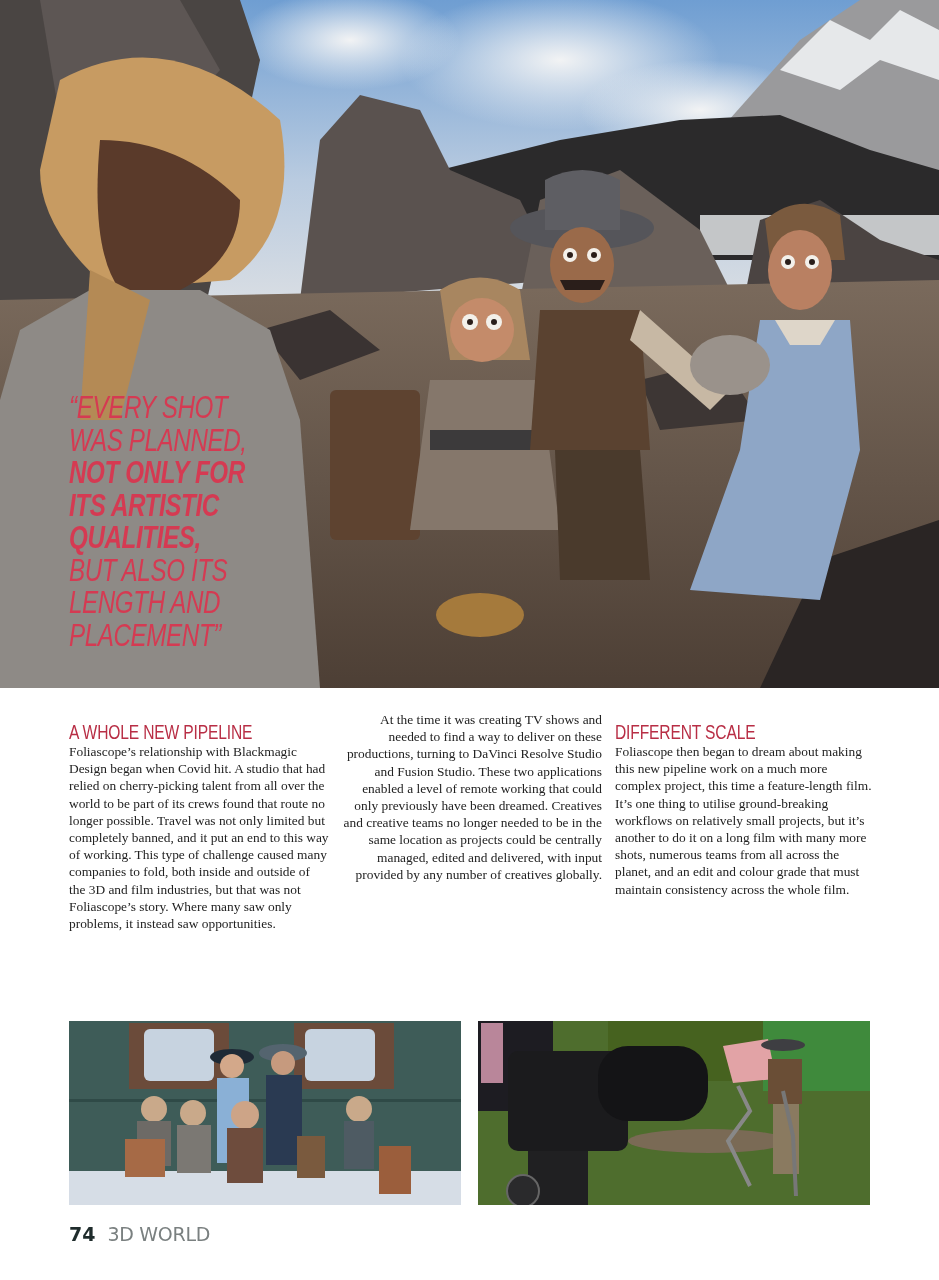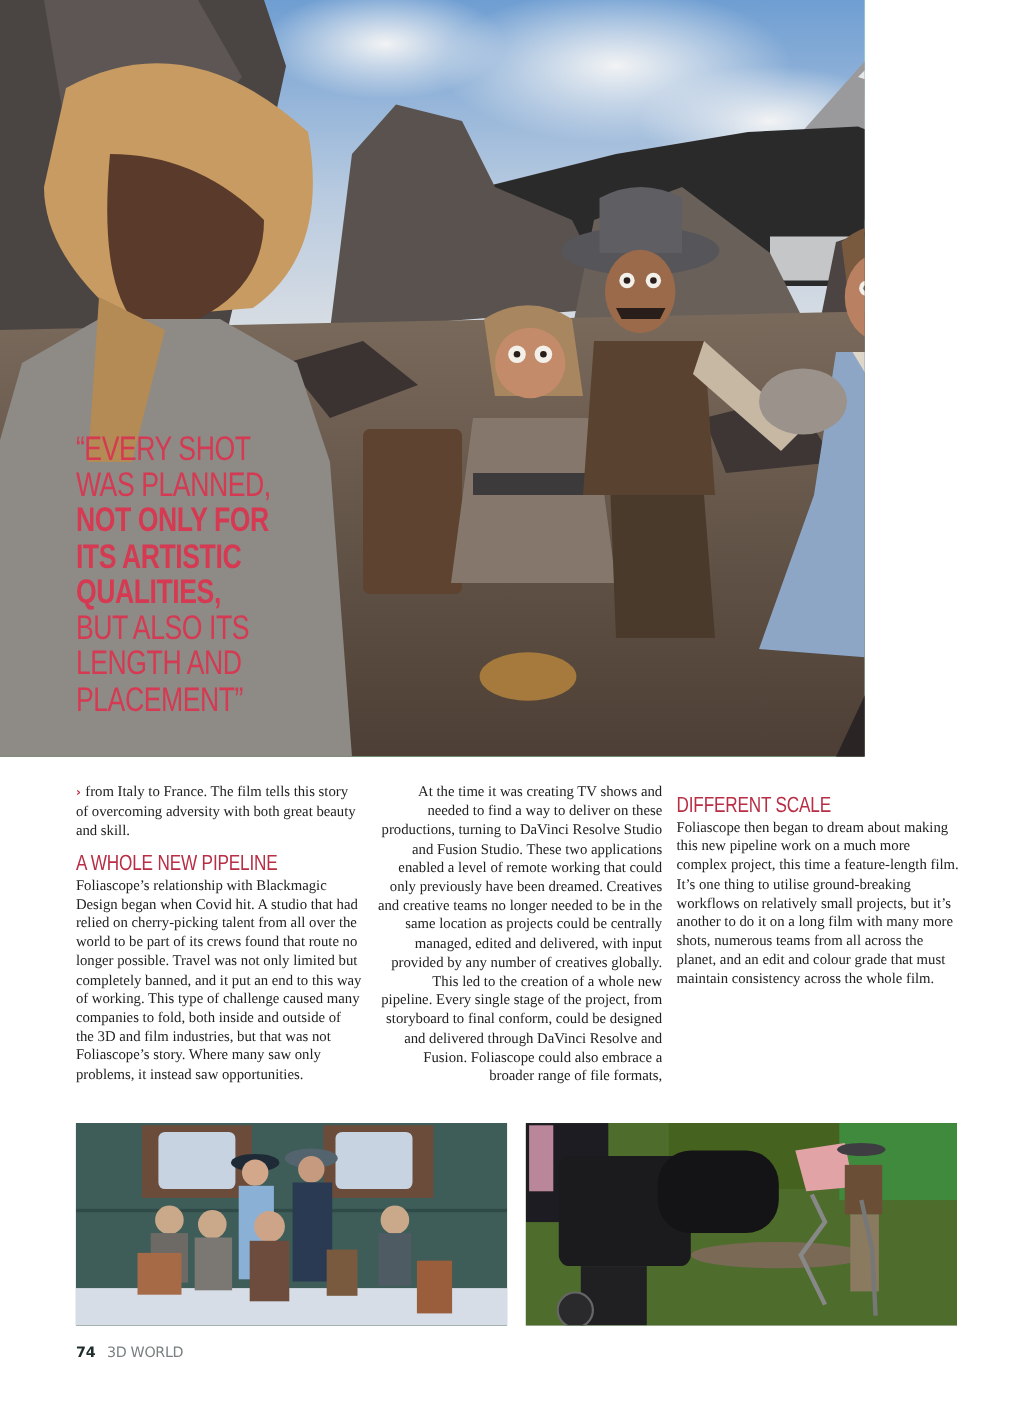--- a/index.html
+++ b/index.html
@@ -2,22 +2,23 @@
 <html><head>
 <meta charset="utf-8">
 <style>
   html, body { margin: 0; padding: 0; }
   body {
     width: 939px; height: 1280px; background: #ffffff; position: relative; overflow: hidden;
     font-family: "DejaVu Serif", "Liberation Serif", serif;
   }
   
   .hero {
-    position: absolute; left: 0; top: 0; width: 786px; height: 688px; overflow: hidden;
-    background: #86efac;
+    position: absolute; left: 0; top: 0; width: 939px; height: 688px; overflow: hidden;
+    background: #bef264;
+    font-style: italic;
   }
   .hero svg { position: absolute; left: 0; top: 0; }
   .pull-quote {
     position: absolute; left: 69px; top: 392px; width: 220px;
     font-family: "Liberation Sans", "DejaVu Sans", sans-serif;
     color: #d53a52; font-size: 31px; line-height: 32.5px; letter-spacing: -0.5px;
     transform: scaleX(0.78); transform-origin: left top; white-space: nowrap;
   }
   .pull-quote .light { font-weight: 400; display: block; }
   .pull-quote .bold { font-weight: 700; display: block; }
@@ -42,21 +43,21 @@
   .arrow-marker { color: #c2304a; font-family: "DejaVu Sans", sans-serif; font-weight: 700; font-size: 11px; margin-right: 4px; }
 
   
   .thumb { position: absolute; top: 1021px; width: 392px; height: 184px; overflow: hidden; }
   .thumb1 { left: 69px; background: #3e5a57; }
   .thumb2 { left: 478px; background: #3c5a2a; }
 
   
   .folio {
     position: absolute; left: 69px; top: 1223px;
-    font-family: "DejaVu Sans", "Liberation Sans", sans-serif; font-size: 13px;
+    font-family: "DejaVu Sans", "Liberation Sans", sans-serif; font-size: 19px;
   }
   .folio .page-num { font-weight: 700; color: #1f2c2c; margin-right: 6px; }
   .folio .mag-name { color: #7a8080; letter-spacing: -0.3px; }
 </style>
 </head>
 <body>
 
 <div class="hero">
   <svg width="939" height="688" viewBox="0 0 939 688">
     <defs>
@@ -144,28 +145,26 @@
     <span class="bold">NOT ONLY FOR</span>
     <span class="bold">ITS ARTISTIC</span>
     <span class="bold">QUALITIES,</span>
     <span class="light">BUT ALSO ITS</span>
     <span class="light">LENGTH AND</span>
     <span class="light">PLACEMENT”</span>
   </div>
 </div>
 
 <div class="col col1">
-  <p><span class="arrow-marker">›</span><span>from Italy to France. The film tells this story of overcoming adversity with both great beauty and skill.</span></p>
   <div class="subhead">A WHOLE NEW PIPELINE</div>
   <p>Foliascope’s relationship with Blackmagic Design began when Covid hit. A studio that had relied on cherry-picking talent from all over the world to be part of its crews found that route no longer possible. Travel was not only limited but completely banned, and it put an end to this way of working. This type of challenge caused many companies to fold, both inside and outside of the 3D and film industries, but that was not Foliascope’s story. Where many saw only problems, it instead saw opportunities.</p>
 </div>
 
 <div class="col col2">
   <p class="indent">At the time it was creating TV shows and needed to find a way to deliver on these productions, turning to DaVinci Resolve Studio and Fusion Studio. These two applications enabled a level of remote working that could only previously have been dreamed. Creatives and creative teams no longer needed to be in the same location as projects could be centrally managed, edited and delivered, with input provided by any number of creatives globally.</p>
-  <p class="indent">This led to the creation of a whole new pipeline. Every single stage of the project, from storyboard to final conform, could be designed and delivered through DaVinci Resolve and Fusion. Foliascope could also embrace a broader range of file formats,</p>
 </div>
 
 <div class="col col3">
   <div class="subhead">DIFFERENT SCALE</div>
   <p>Foliascope then began to dream about making this new pipeline work on a much more complex project, this time a feature-length film. It’s one thing to utilise ground-breaking workflows on relatively small projects, but it’s another to do it on a long film with many more shots, numerous teams from all across the planet, and an edit and colour grade that must maintain consistency across the whole film.</p>
 </div>
 
 <div class="thumb thumb1">
   <svg width="392" height="184" viewBox="0 0 392 184">
     <rect width="392" height="150" fill="#3e5c58"></rect>

